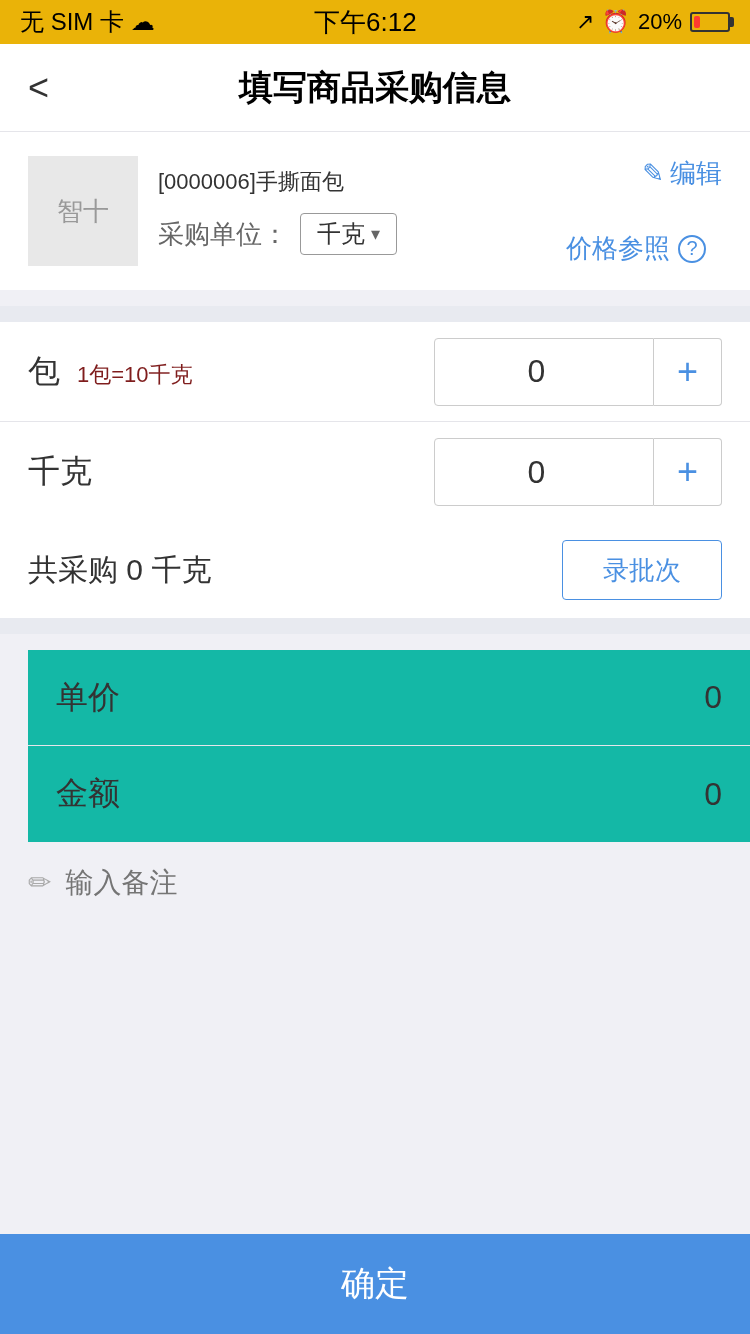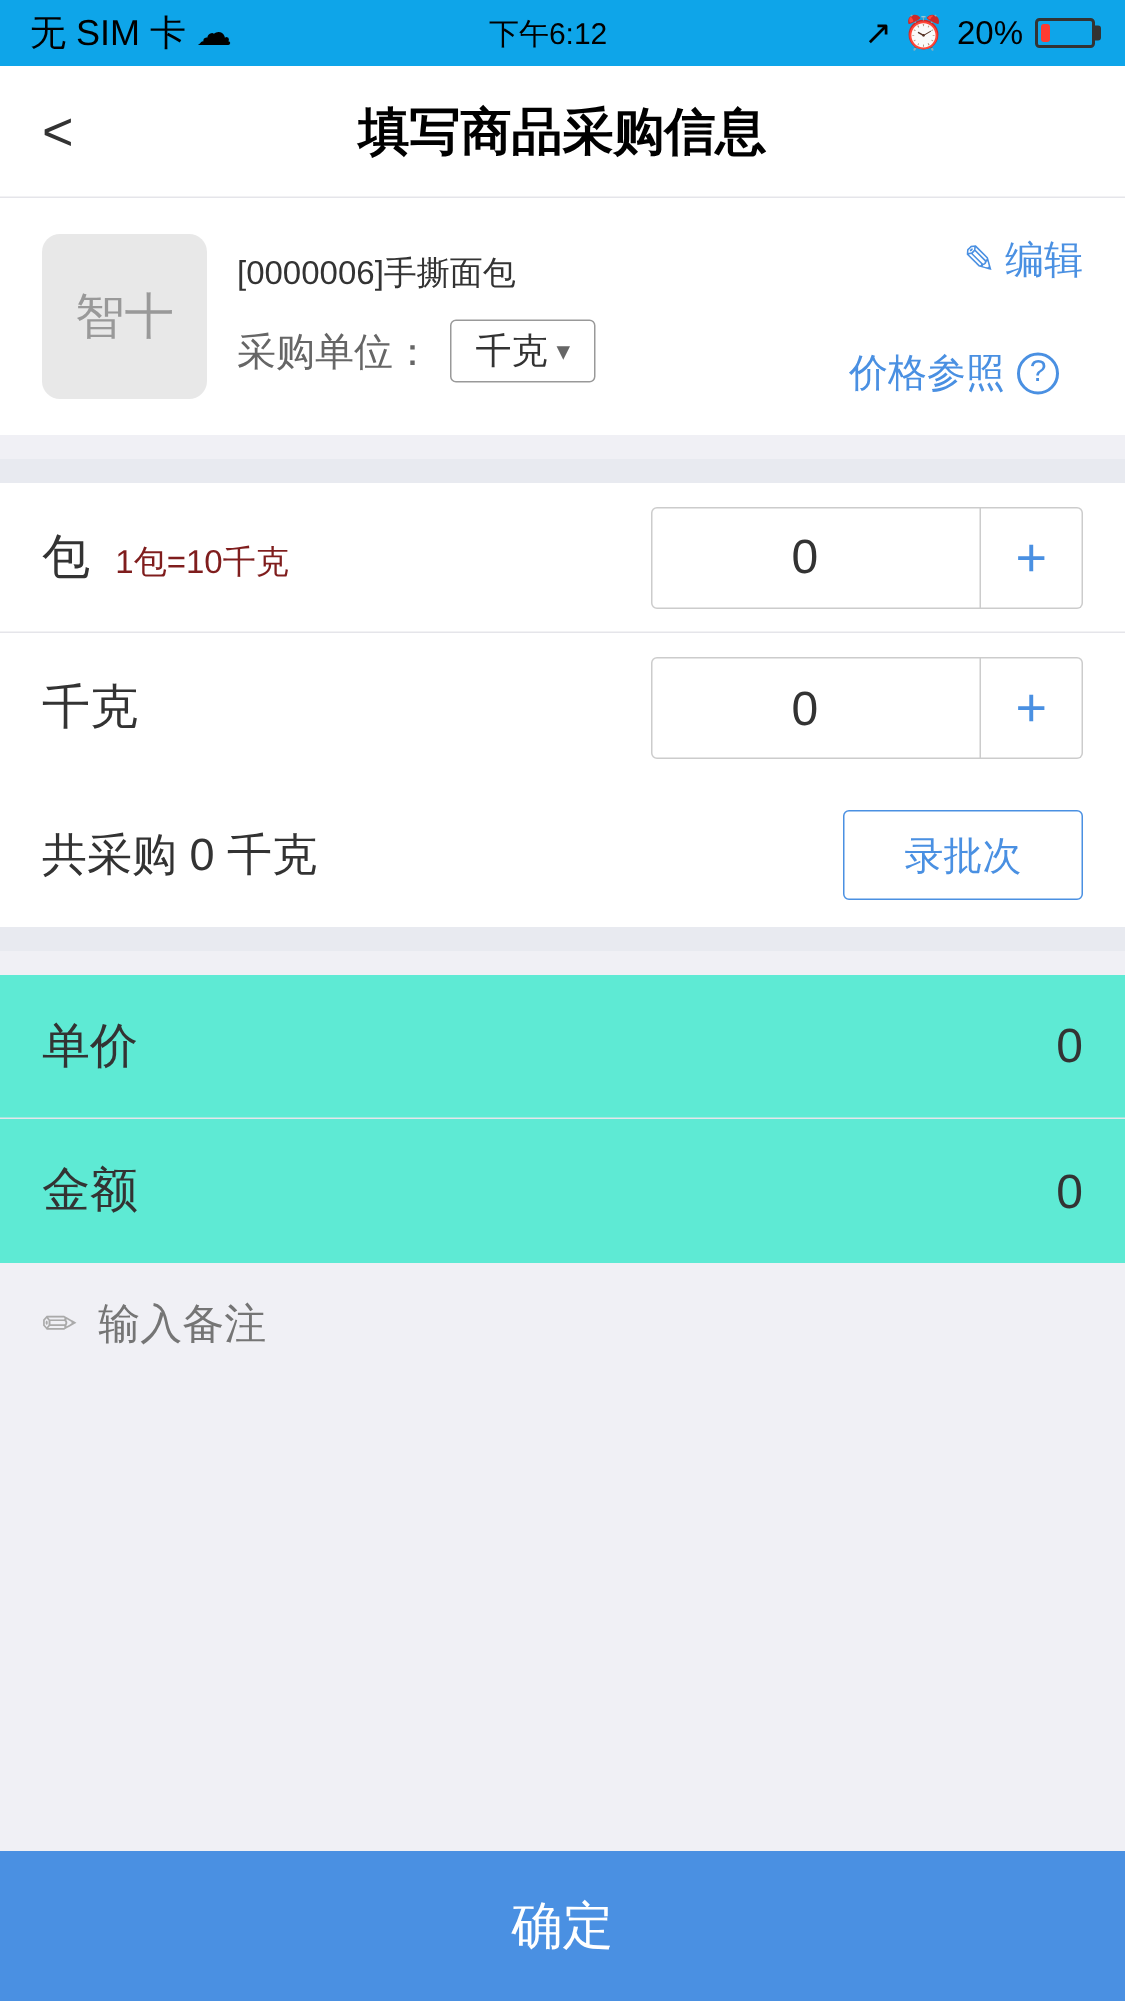--- a/index.html
+++ b/index.html
@@ -10,30 +10,30 @@
       font-family: -apple-system, "PingFang SC", "Helvetica Neue", Arial, sans-serif;
       background: #f0f0f5;
       font-size: 28px;
       color: #333;
     }
 
     
     .status-bar {
       width: 750px;
       height: 44px;
-      background: #0ea5e9;
+      background: #eab308;
       display: flex;
       align-items: center;
       justify-content: space-between;
       padding: 0 20px;
       font-size: 24px;
       color: #000;
     }
     .status-left { display: flex; align-items: center; gap: 10px; }
-    .status-center { font-weight: 500; font-size: 20px; }
+    .status-center { font-weight: 500; font-size: 26px; }
     .status-right { display: flex; align-items: center; gap: 8px; font-size: 22px; }
     .battery-icon {
       width: 40px; height: 20px; border: 2px solid #333; border-radius: 3px; position: relative; display: inline-flex; align-items: center; padding: 2px;
     }
     .battery-icon::after { content:''; position:absolute; right:-6px; top:50%; transform:translateY(-50%); width:4px; height:10px; background:#333; border-radius:0 2px 2px 0; }
     .battery-fill { width: 20%; height: 100%; background: #ff3b30; border-radius: 2px; }
 
     
     .nav-bar {
       width: 750px;
@@ -64,26 +64,26 @@
       padding: 24px 28px;
       display: flex;
       align-items: center;
       gap: 20px;
       margin-bottom: 16px;
     }
     .product-img {
       width: 110px;
       height: 110px;
       background: #e8e8e8;
-      border-radius: 12px;
+      border-radius: 0;
       display: flex;
       align-items: center;
       justify-content: center;
       flex-shrink: 0;
-      font-size: 33px;
+      font-size: 26px;
       color: #999;
     }
     .product-info { flex: 1; }
     .product-name { font-size: 22px; color: #333; margin-bottom: 16px; }
     .product-unit { display: flex; align-items: center; gap: 12px; font-size: 26px; color: #666; }
     .unit-badge {
       border: 1px solid #999;
       border-radius: 4px;
       padding: 4px 16px;
       font-size: 24px;
@@ -189,22 +189,23 @@
       color: #4a90e2;
       font-size: 26px;
       display: flex;
       align-items: center;
       justify-content: center;
       cursor: pointer;
     }
 
     
     .price-section {
-      background: #5eead4;
+      background: #14b8a6;
       margin-top: 16px;
+      margin-left: 28px;
     }
     .price-row {
       display: flex;
       align-items: center;
       justify-content: space-between;
       padding: 0 28px;
       height: 96px;
       border-bottom: 1px solid #e5e5ea;
     }
     .price-row:last-child { border-bottom: none; }

